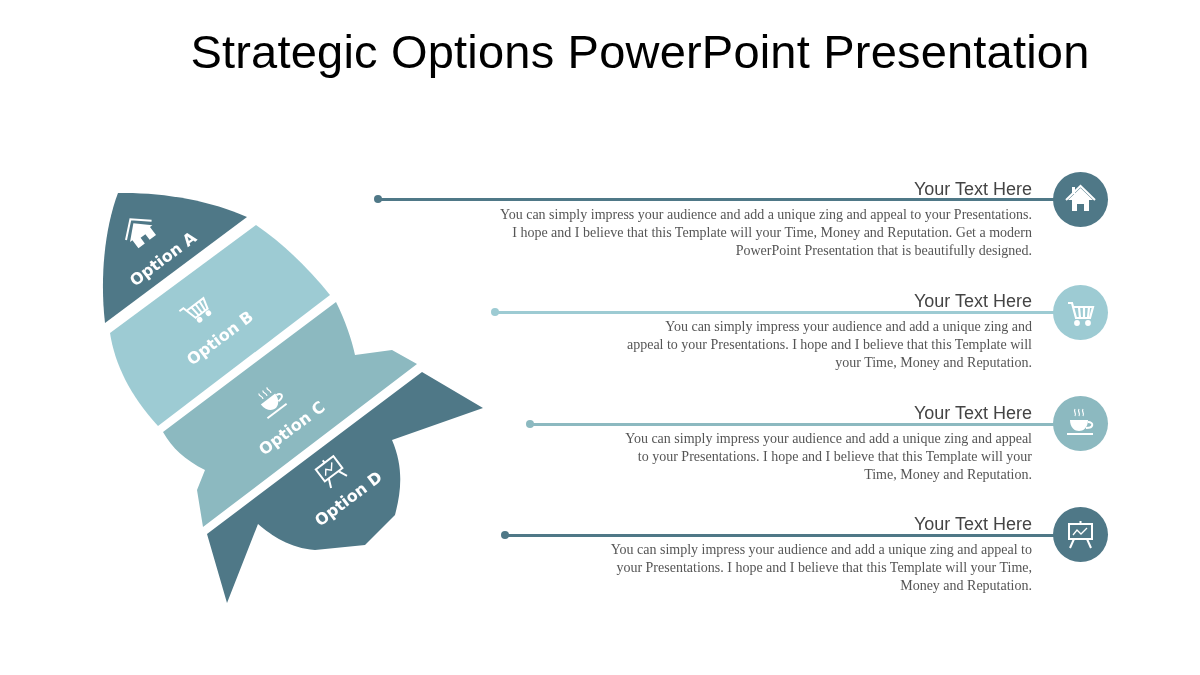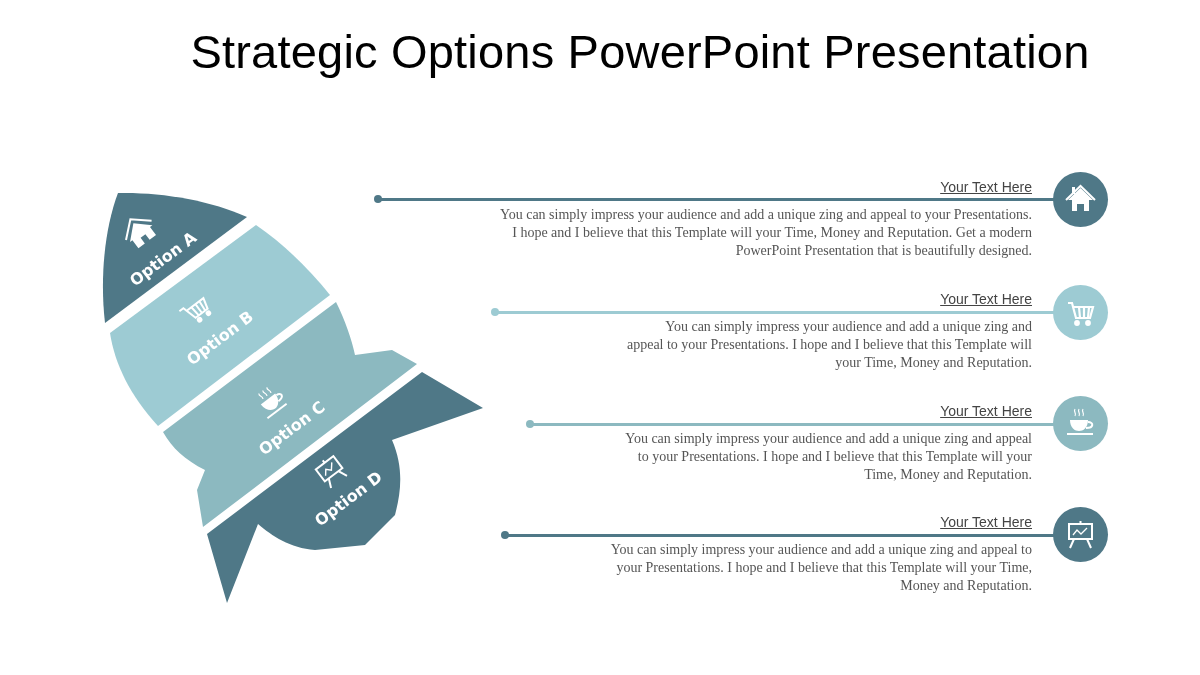--- a/index.html
+++ b/index.html
@@ -3,21 +3,21 @@
   <meta charset="utf-8">
   <style>
     html, body { margin: 0; padding: 0; background: #ffffff; }
     body { width: 1200px; height: 675px; position: relative; overflow: hidden;
            font-family: "Liberation Sans", sans-serif; }
     .title { position: absolute; left: 0; top: 24px; width: 1200px; text-align: center;
              font-size: 47px; font-weight: normal; color: #000; letter-spacing: 0.2px; padding-left: 40px; }
     .rocket { position: absolute; left: 0; top: 0; }
     .line { position: absolute; height: 3px; }
     .dot { position: absolute; width: 8px; height: 8px; border-radius: 50%; }
-    .heading { position: absolute; right: 168px; font-size: 14px; color: #444; text-align: right; white-space: nowrap; text-decoration: underline; }
+    .heading { position: absolute; right: 168px; font-size: 18px; color: #444; text-align: right; white-space: nowrap; }
     .desc { position: absolute; right: 168px; font-size: 14px; line-height: 18px; color: #555;
             text-align: right; white-space: pre-line; font-family: Liberation Serif, serif; }
     .circle { position: absolute; left: 1053px; width: 55px; height: 55px; border-radius: 50%; }
     .circle svg { position: absolute; left: 0; top: 0; }
   </style>
 </head>
 <body>
 
 <div class="title">Strategic Options PowerPoint Presentation</div>
 

